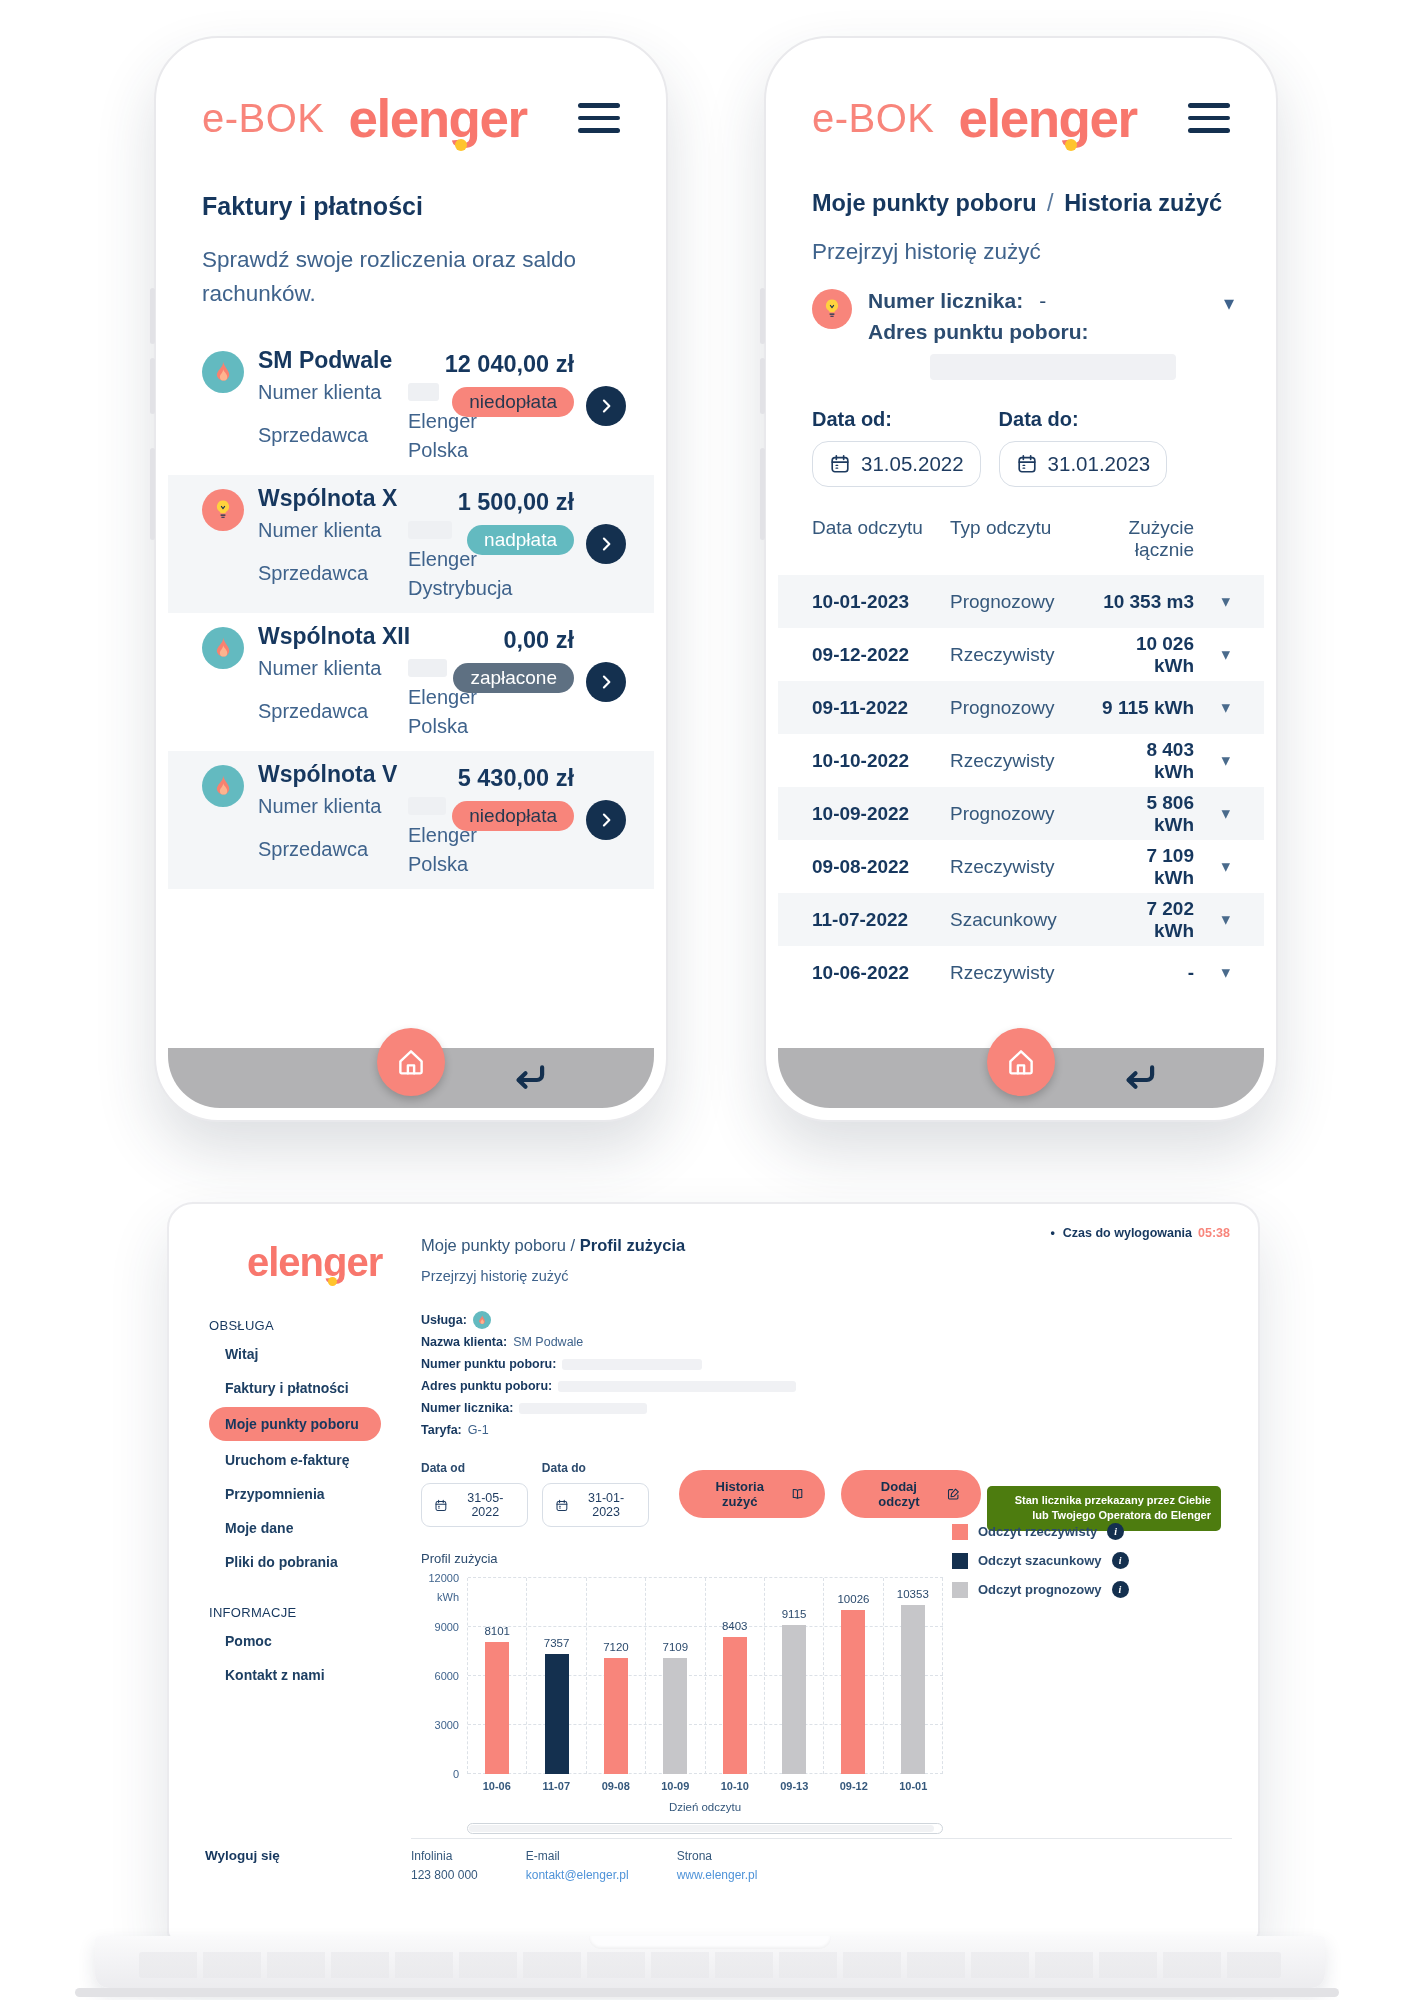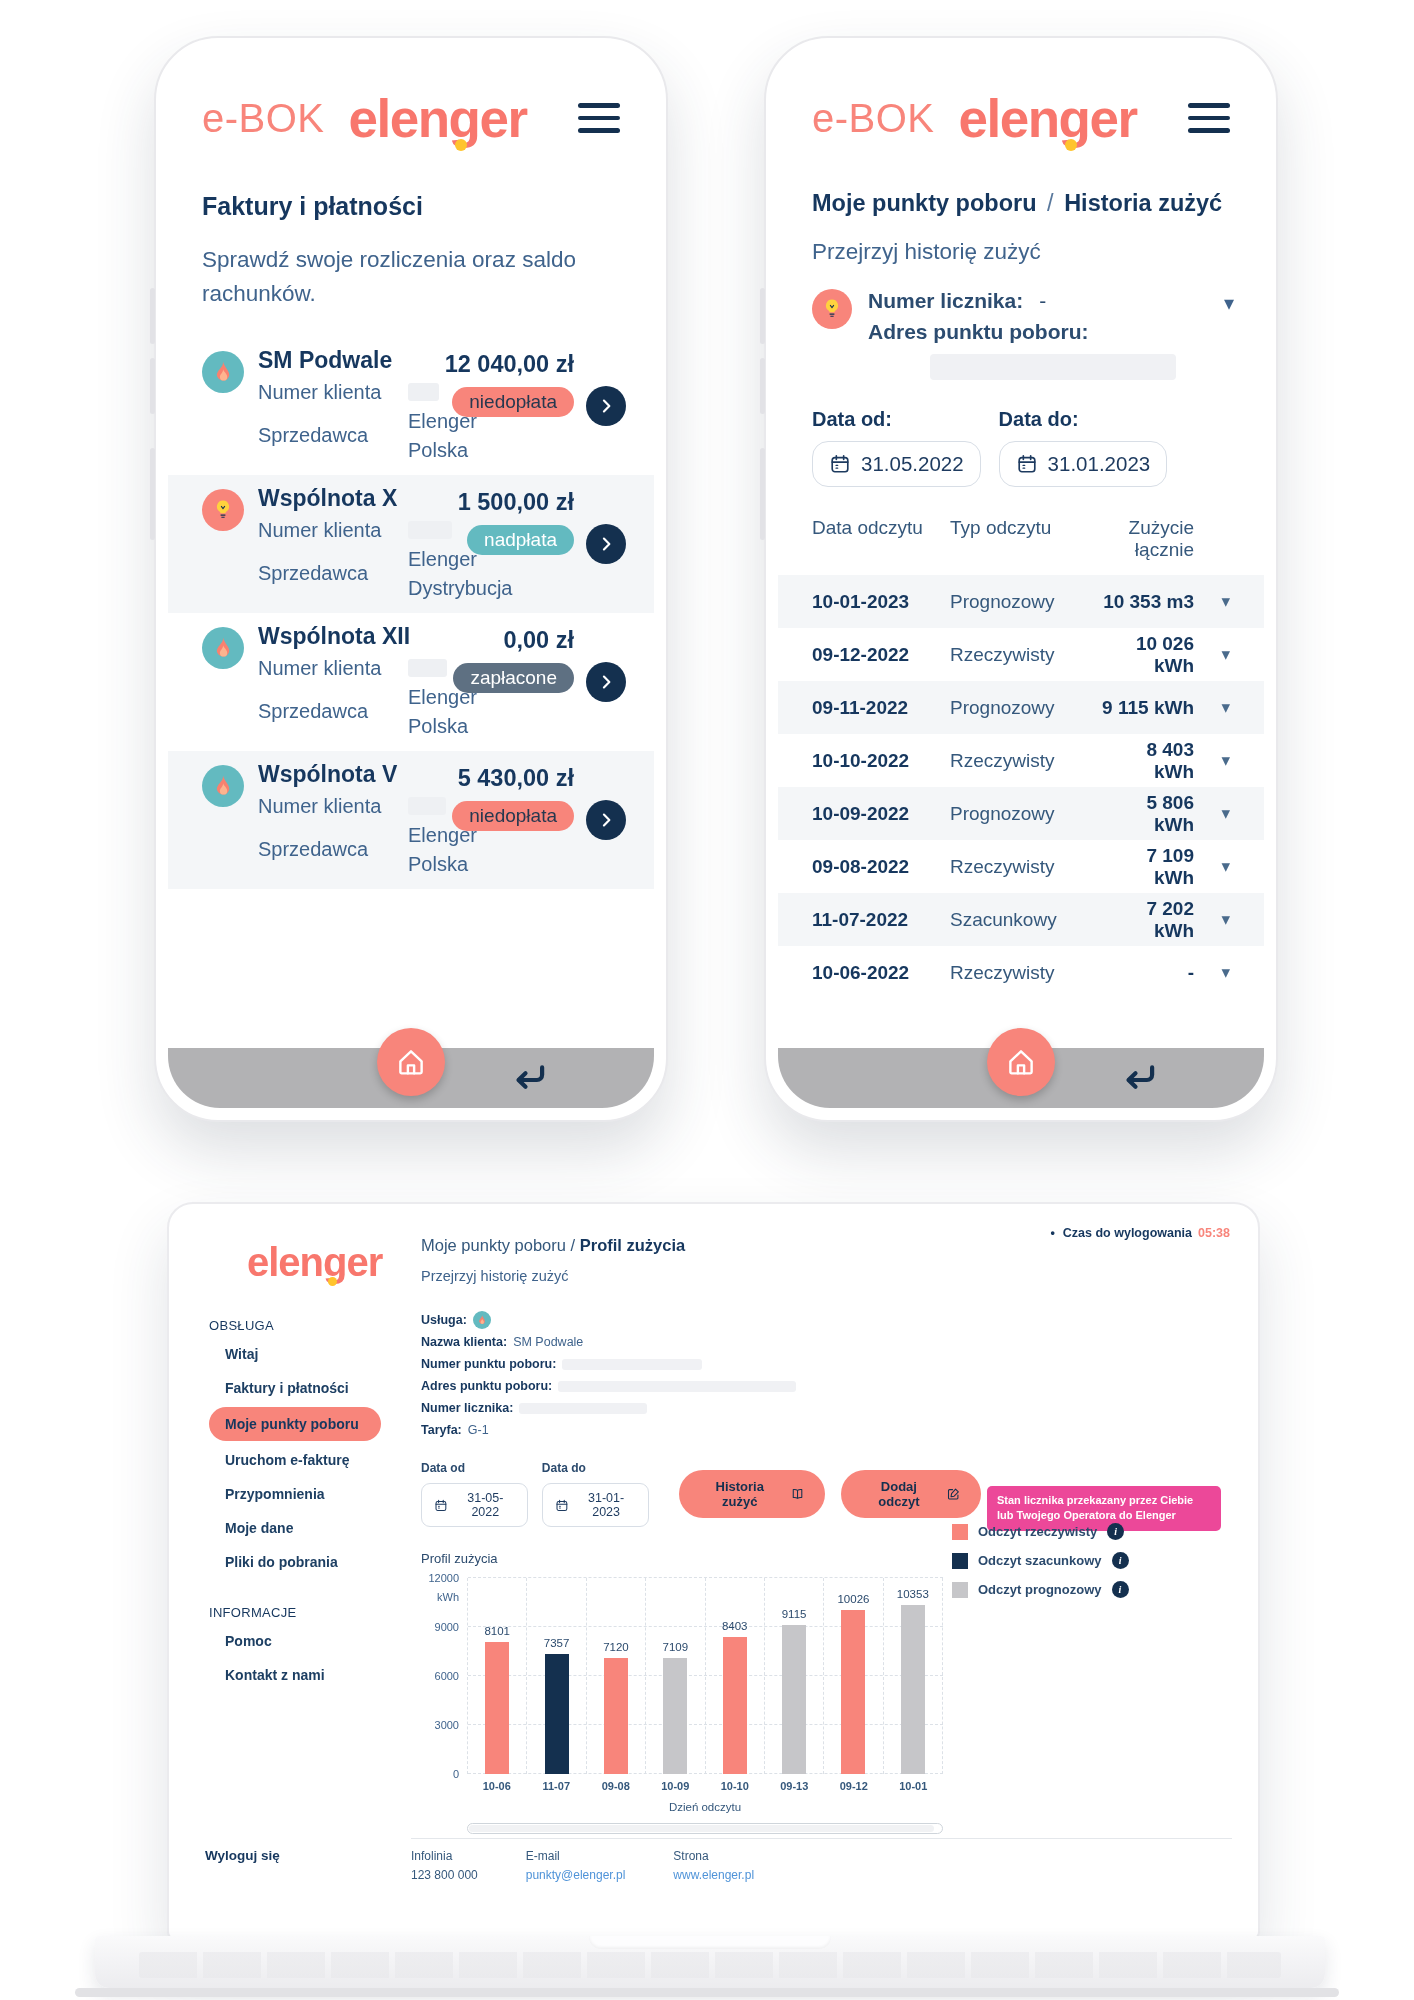--- a/index.html
+++ b/index.html
@@ -146,22 +146,22 @@
   .bar { position:absolute; bottom:0; left:50%; transform:translateX(-50%); width:24px; }
   .bar-label { position:absolute; left:50%; transform:translateX(-50%); font-size:11.5px; color:#2b4a6d;
                white-space:nowrap; }
   .xaxis { display:flex; margin-left:46px; margin-top:6px;font-weight:bold; }
   .xcell { flex:1; text-align:center; font-size:11px; color:#35587c; }
   .c-xlabel { text-align:center; margin-left:46px; font-size:11.5px; color:#35587c; margin-top:9px; }
   .range { margin:10px 0 0 46px; height:11px; border:1px solid #cfd5db; border-radius:6px; position:relative;
            background:#fff; cursor:pointer; }
   .range-thumb { position:absolute; inset:1px 8px 1px 1px; background:#f1f2f4; border-radius:5px; }
 
-  .l-tooltip { position:absolute; left:818px; top:282px; width:234px; background:#ec4899; color:#fff;
-               font-size:11px; font-weight:700; line-height:1.4; padding:7px 10px; border-radius:5px; }
+  .l-tooltip { position:absolute; left:818px; top:282px; width:234px; background:#4d7c0f; color:#fff;
+               font-size:11px; font-weight:700; line-height:1.4; padding:7px 10px; border-radius:5px;text-align:right; }
   .l-legend { position:absolute; left:783px; top:319px; }
   .leg-item { display:flex; align-items:center; margin-bottom:12px; }
   .sw { width:16px; height:16px; margin-right:10px; flex:none; }
   .leg-lab { font-size:13px; font-weight:600; color:#2b4a6d; }
   .info-i { width:17px; height:17px; border-radius:50%; background:var(--navy-dark,#14304f); color:#fff;
             font-size:10px; font-weight:700; font-family:"Liberation Serif",serif; font-style:italic;
             display:flex; align-items:center; justify-content:center; margin-left:10px; cursor:pointer; }
 
   .l-footer { position:absolute; left:36px; right:26px; bottom:56px; display:flex; align-items:flex-start; }
   .logout { width:206px; font-size:13.5px; font-weight:700; color:var(--navy,#16375e); padding-top:10px; cursor:pointer; }
@@ -660,21 +660,21 @@
 
       <div class="l-footer">
         <div class="logout">Wyloguj się</div>
         <div class="f-cols">
           <div class="f-col">
             <div class="f-lab">Infolinia</div>
             <div class="f-val">123 800 000</div>
           </div>
           <div class="f-col">
             <div class="f-lab">E-mail</div>
-            <div class="f-val link">punkty@elenger.pl</div>
+            <div class="f-val link">kontakt@elenger.pl</div>
           </div>
           <div class="f-col">
             <div class="f-lab">Strona</div>
             <div class="f-val link">www.elenger.pl</div>
           </div>
         </div>
       </div>
     </div>
   </section>
 

